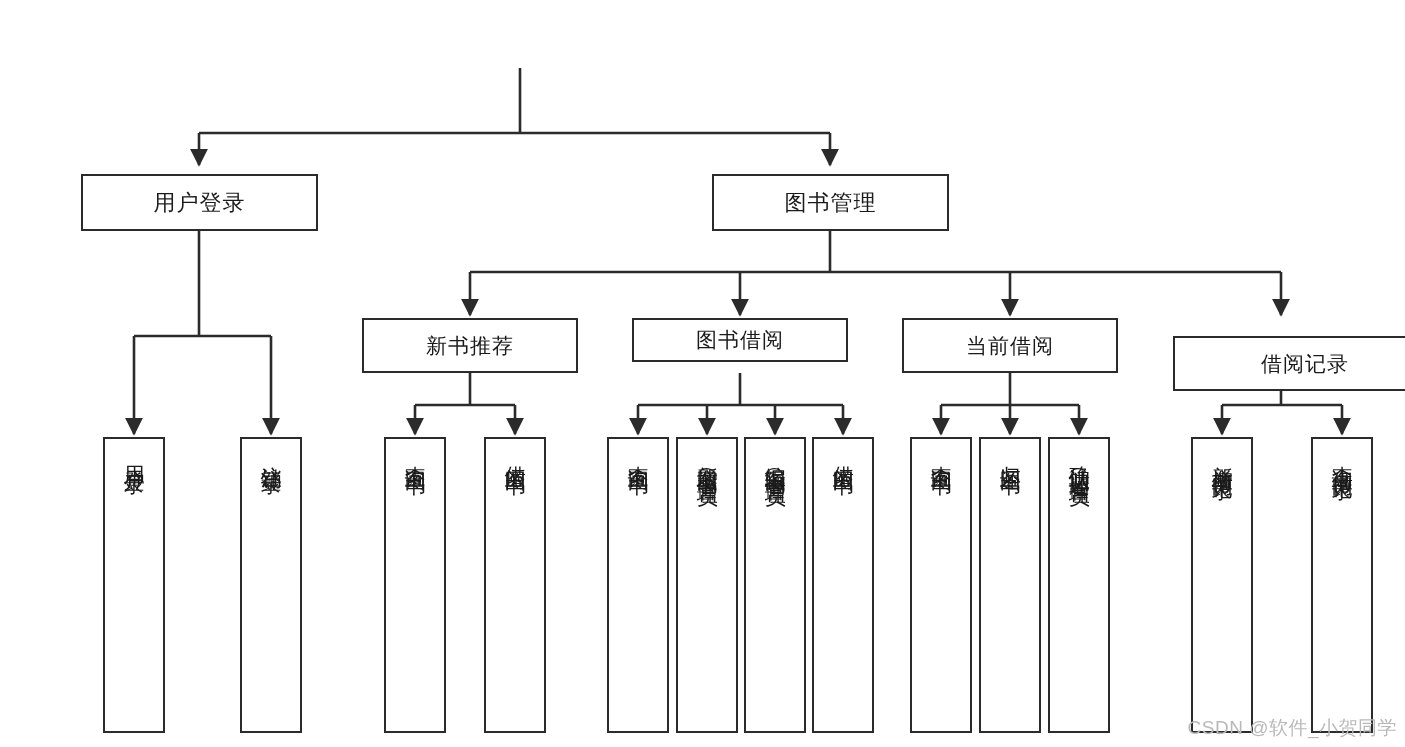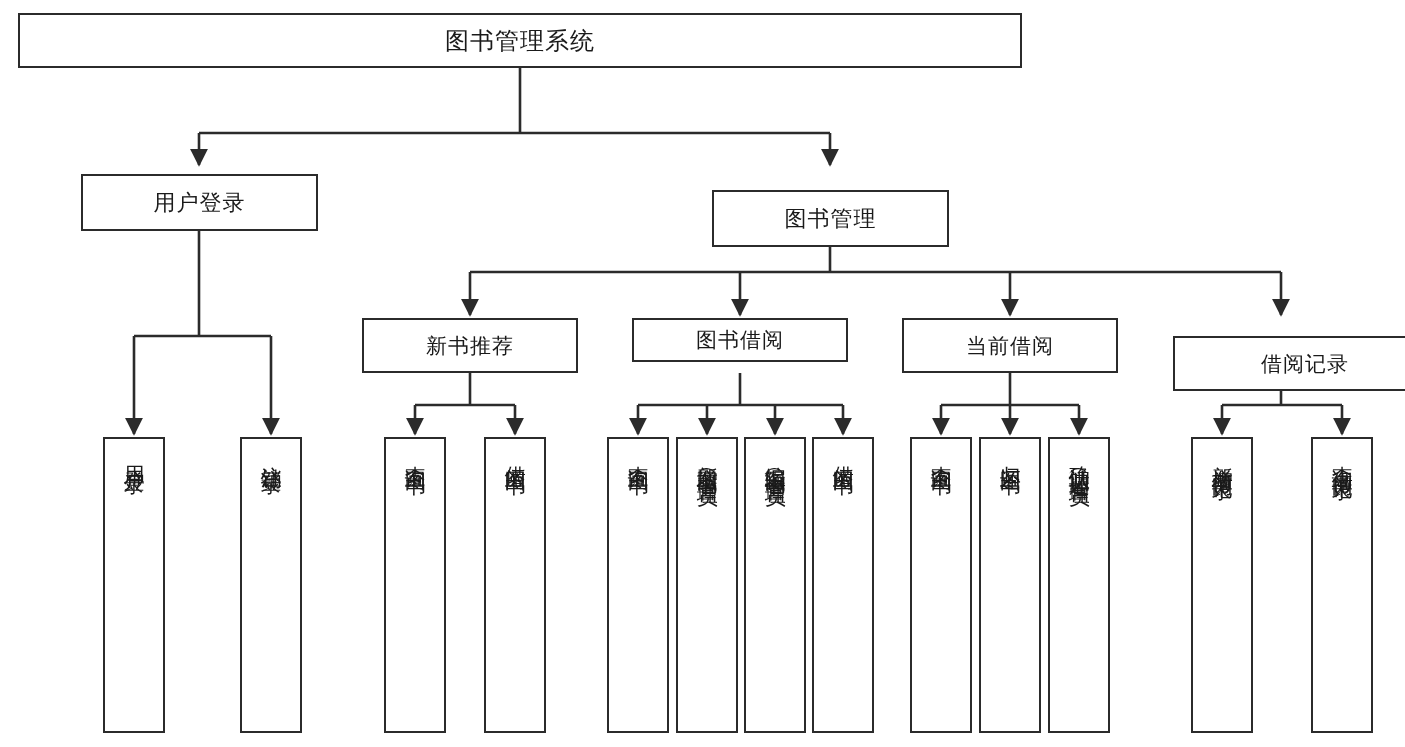--- a/index.html
+++ b/index.html
@@ -116,28 +116,25 @@
       <path d="M 1010 405 L 1010 434" marker-end="url(#arrow)"></path>
       <path d="M 1079 405 L 1079 434" marker-end="url(#arrow)"></path>
 
       <path d="M 1281 373 L 1281 405"></path>
       <path d="M 1222 405 L 1342 405"></path>
       <path d="M 1222 405 L 1222 434" marker-end="url(#arrow)"></path>
       <path d="M 1342 405 L 1342 434" marker-end="url(#arrow)"></path>
     </g>
   </svg>
 
-  <div class="node root" style="left:18px;top:13px;width:1004px;height:55px;">
-    <span>图书管理系统</span>
-  </div>
 
   <div class="node lvl2" style="left:81px;top:174px;width:237px;height:57px;">
     <span>用户登录</span>
   </div>
-  <div class="node lvl2" style="left:712px;top:174px;width:237px;height:57px;margin-top:16px;">
+  <div class="node lvl2" style="left:712px;top:174px;width:237px;height:57px;">
     <span>图书管理</span>
   </div>
 
   <div class="node lvl3" style="left:362px;top:318px;width:216px;height:55px;">
     <span>新书推荐</span>
   </div>
   <div class="node lvl3" style="left:632px;top:318px;width:216px;height:44px;">
     <span>图书借阅</span>
   </div>
   <div class="node lvl3" style="left:902px;top:318px;width:216px;height:55px;">
@@ -184,14 +181,15 @@
     <span class="vtext">确认归还（管理员）</span>
   </div>
 
   <div class="node leaf" style="left:1191px;top:437px;width:62px;height:296px;">
     <span class="vtext">新增借阅记录</span>
   </div>
   <div class="node leaf" style="left:1311px;top:437px;width:62px;height:296px;">
     <span class="vtext">查询借阅记录</span>
   </div>
 
+  <div class="watermark">CSDN @软件_小贺同学</div>
 
 </div>
 
 </body></html>

